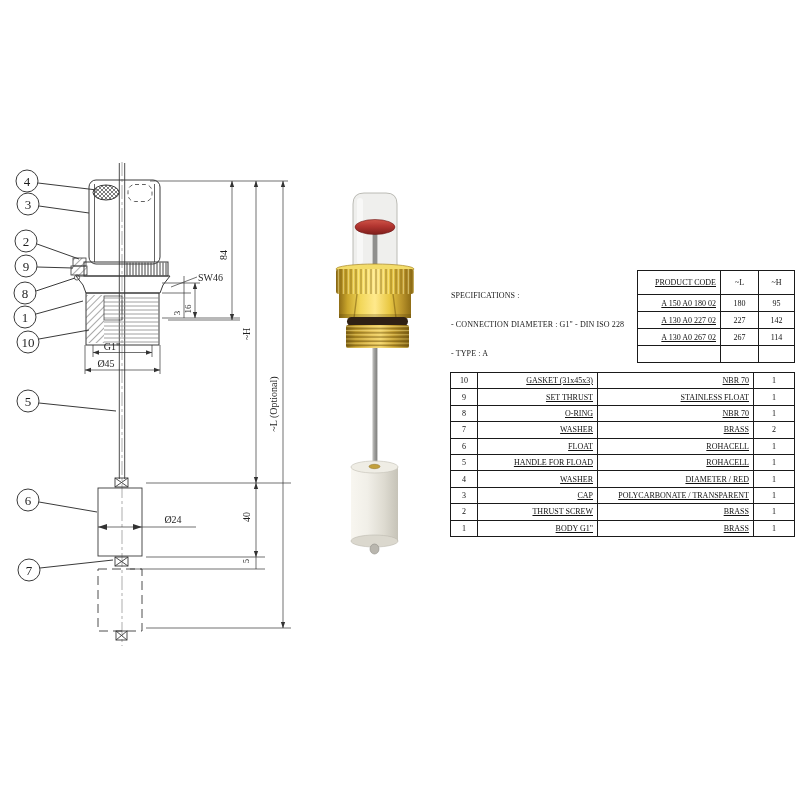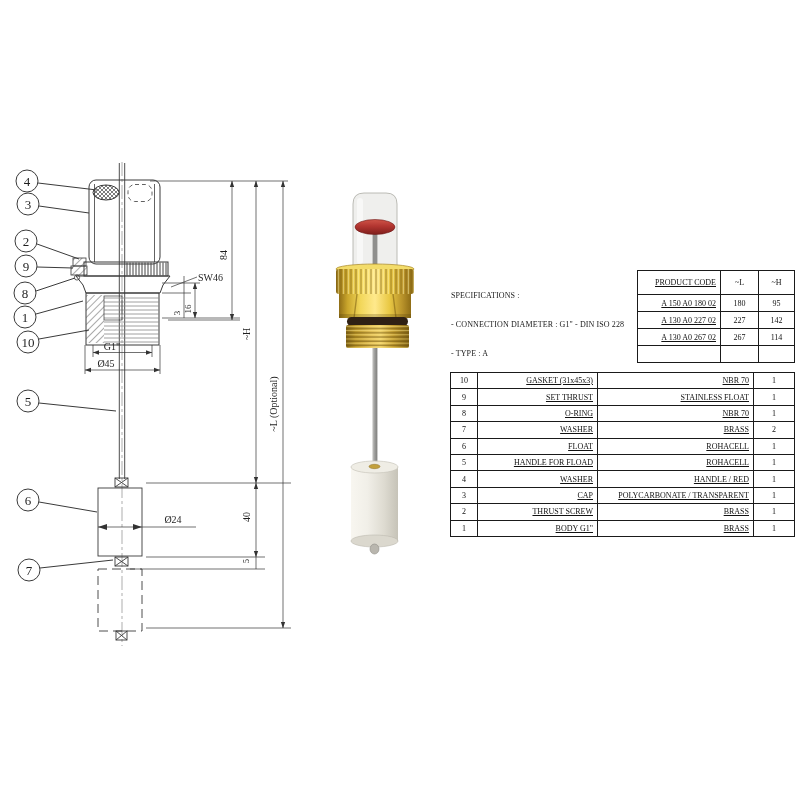--- a/index.html
+++ b/index.html
@@ -354,21 +354,21 @@
   </tr>
   <tr>
     <td class="c">5</td>
     <td class="l">HANDLE FOR FLOAD</td>
     <td class="l">ROHACELL</td>
     <td class="c">1</td>
   </tr>
   <tr>
     <td class="c">4</td>
     <td class="l">WASHER</td>
-    <td class="l">HANDLE / RED</td>
+    <td class="l">DIAMETER / RED</td>
     <td class="c">1</td>
   </tr>
   <tr>
     <td class="c">3</td>
     <td class="l">CAP</td>
     <td class="l">POLYCARBONATE / TRANSPARENT</td>
     <td class="c">1</td>
   </tr>
   <tr>
     <td class="c">2</td>

